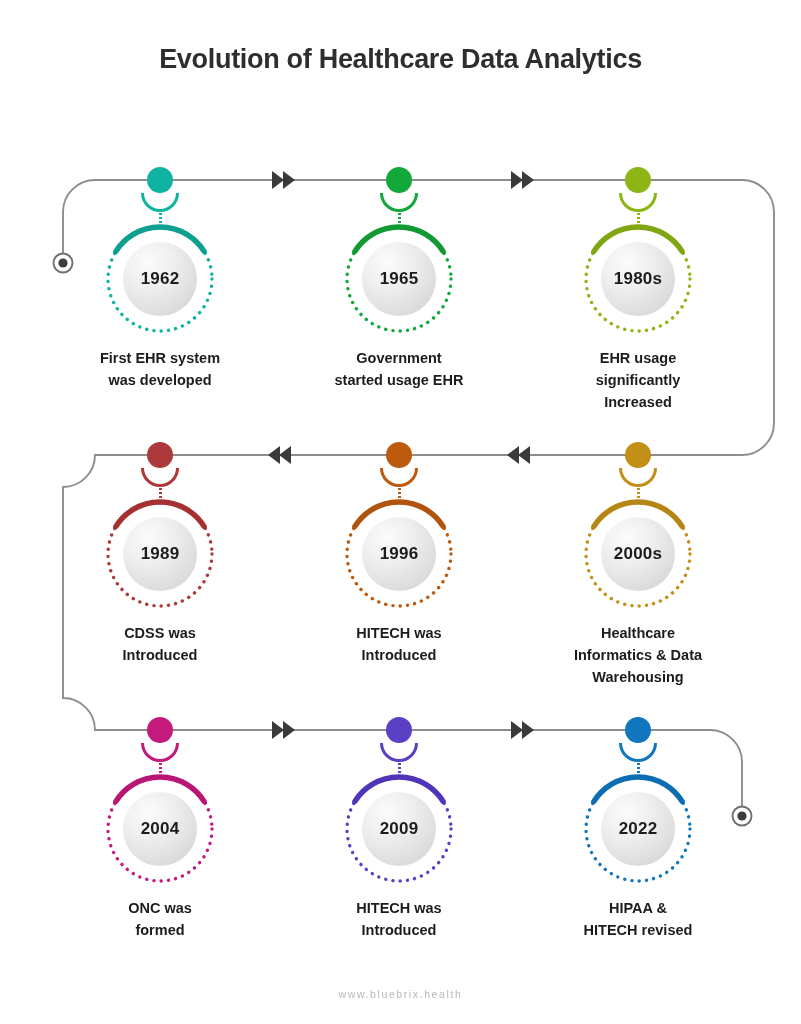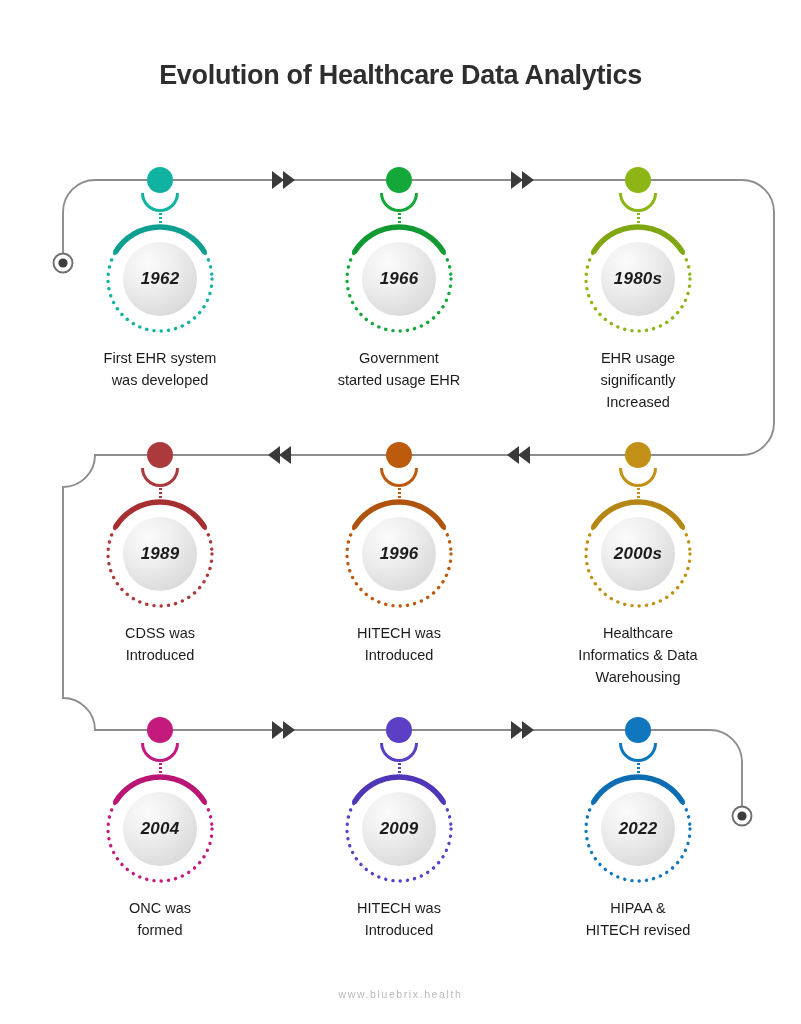--- a/index.html
+++ b/index.html
@@ -18,21 +18,21 @@
   #infographic {
     position: relative;
     width: 801px;
     height: 1024px;
     background: #ffffff;
   }
 
   
   .title {
     position: absolute;
-    top: 60px;
+    top: 44px;
     left: 0;
     width: 801px;
     text-align: center;
     font-size: 27px;
     font-weight: 700;
     letter-spacing: -0.3px;
     color: #2e2e2e;
   }
 
   
@@ -109,33 +109,32 @@
     background: radial-gradient(circle at 34% 28%, #fbfbfb 0%, #f0f0f0 32%, #dedede 70%, #cfcfcf 100%);
     display: flex;
     align-items: center;
     justify-content: center;
   }
   .node-year {
     font-size: 17px;
     font-weight: 700;
     color: #1c1c1c;
     letter-spacing: 0.2px;
-    font-style: italic;
   }
 
   
   .node-caption {
     position: absolute;
     left: 50%;
     margin-left: -95px;
     top: 180px;
     width: 190px;
     text-align: center;
     font-size: 14.5px;
-    font-weight: 400;
+    font-weight: 700;
     line-height: 1.52;
     color: #1c1c1c;
     white-space: pre-line;
   }
 
   
   .footer {
     position: absolute;
     left: 0;
     top: 988px;
@@ -233,21 +232,21 @@
           <i></i>
         </div>
         <div class="node-stem"></div>
         <div class="node-ring">
           <svg viewBox="0 0 112 112">
             <circle cx="56" cy="56" r="52" fill="none" stroke="#14a83a" stroke-width="3.4" stroke-linecap="round" stroke-dasharray="0.1 7.2"></circle>
             <path d="M 11.90,28.44 A 52,52 0 0 1 100.10,28.44" fill="none" stroke="#119a33" stroke-width="5.4" stroke-linecap="round"></path>
           </svg>
         </div>
         <div class="node-core">
-          <span class="node-year">1966</span>
+          <span class="node-year">1965</span>
         </div>
         <div class="node-caption">Government
 started usage EHR</div>
       </div>
       <div class="node" style="left: 638px; top: 167px; color: rgb(141, 181, 21);">
         <div class="node-dot" style="background: rgb(141, 181, 21);"></div>
         <div class="node-smile">
           <i></i>
         </div>
         <div class="node-stem"></div>

